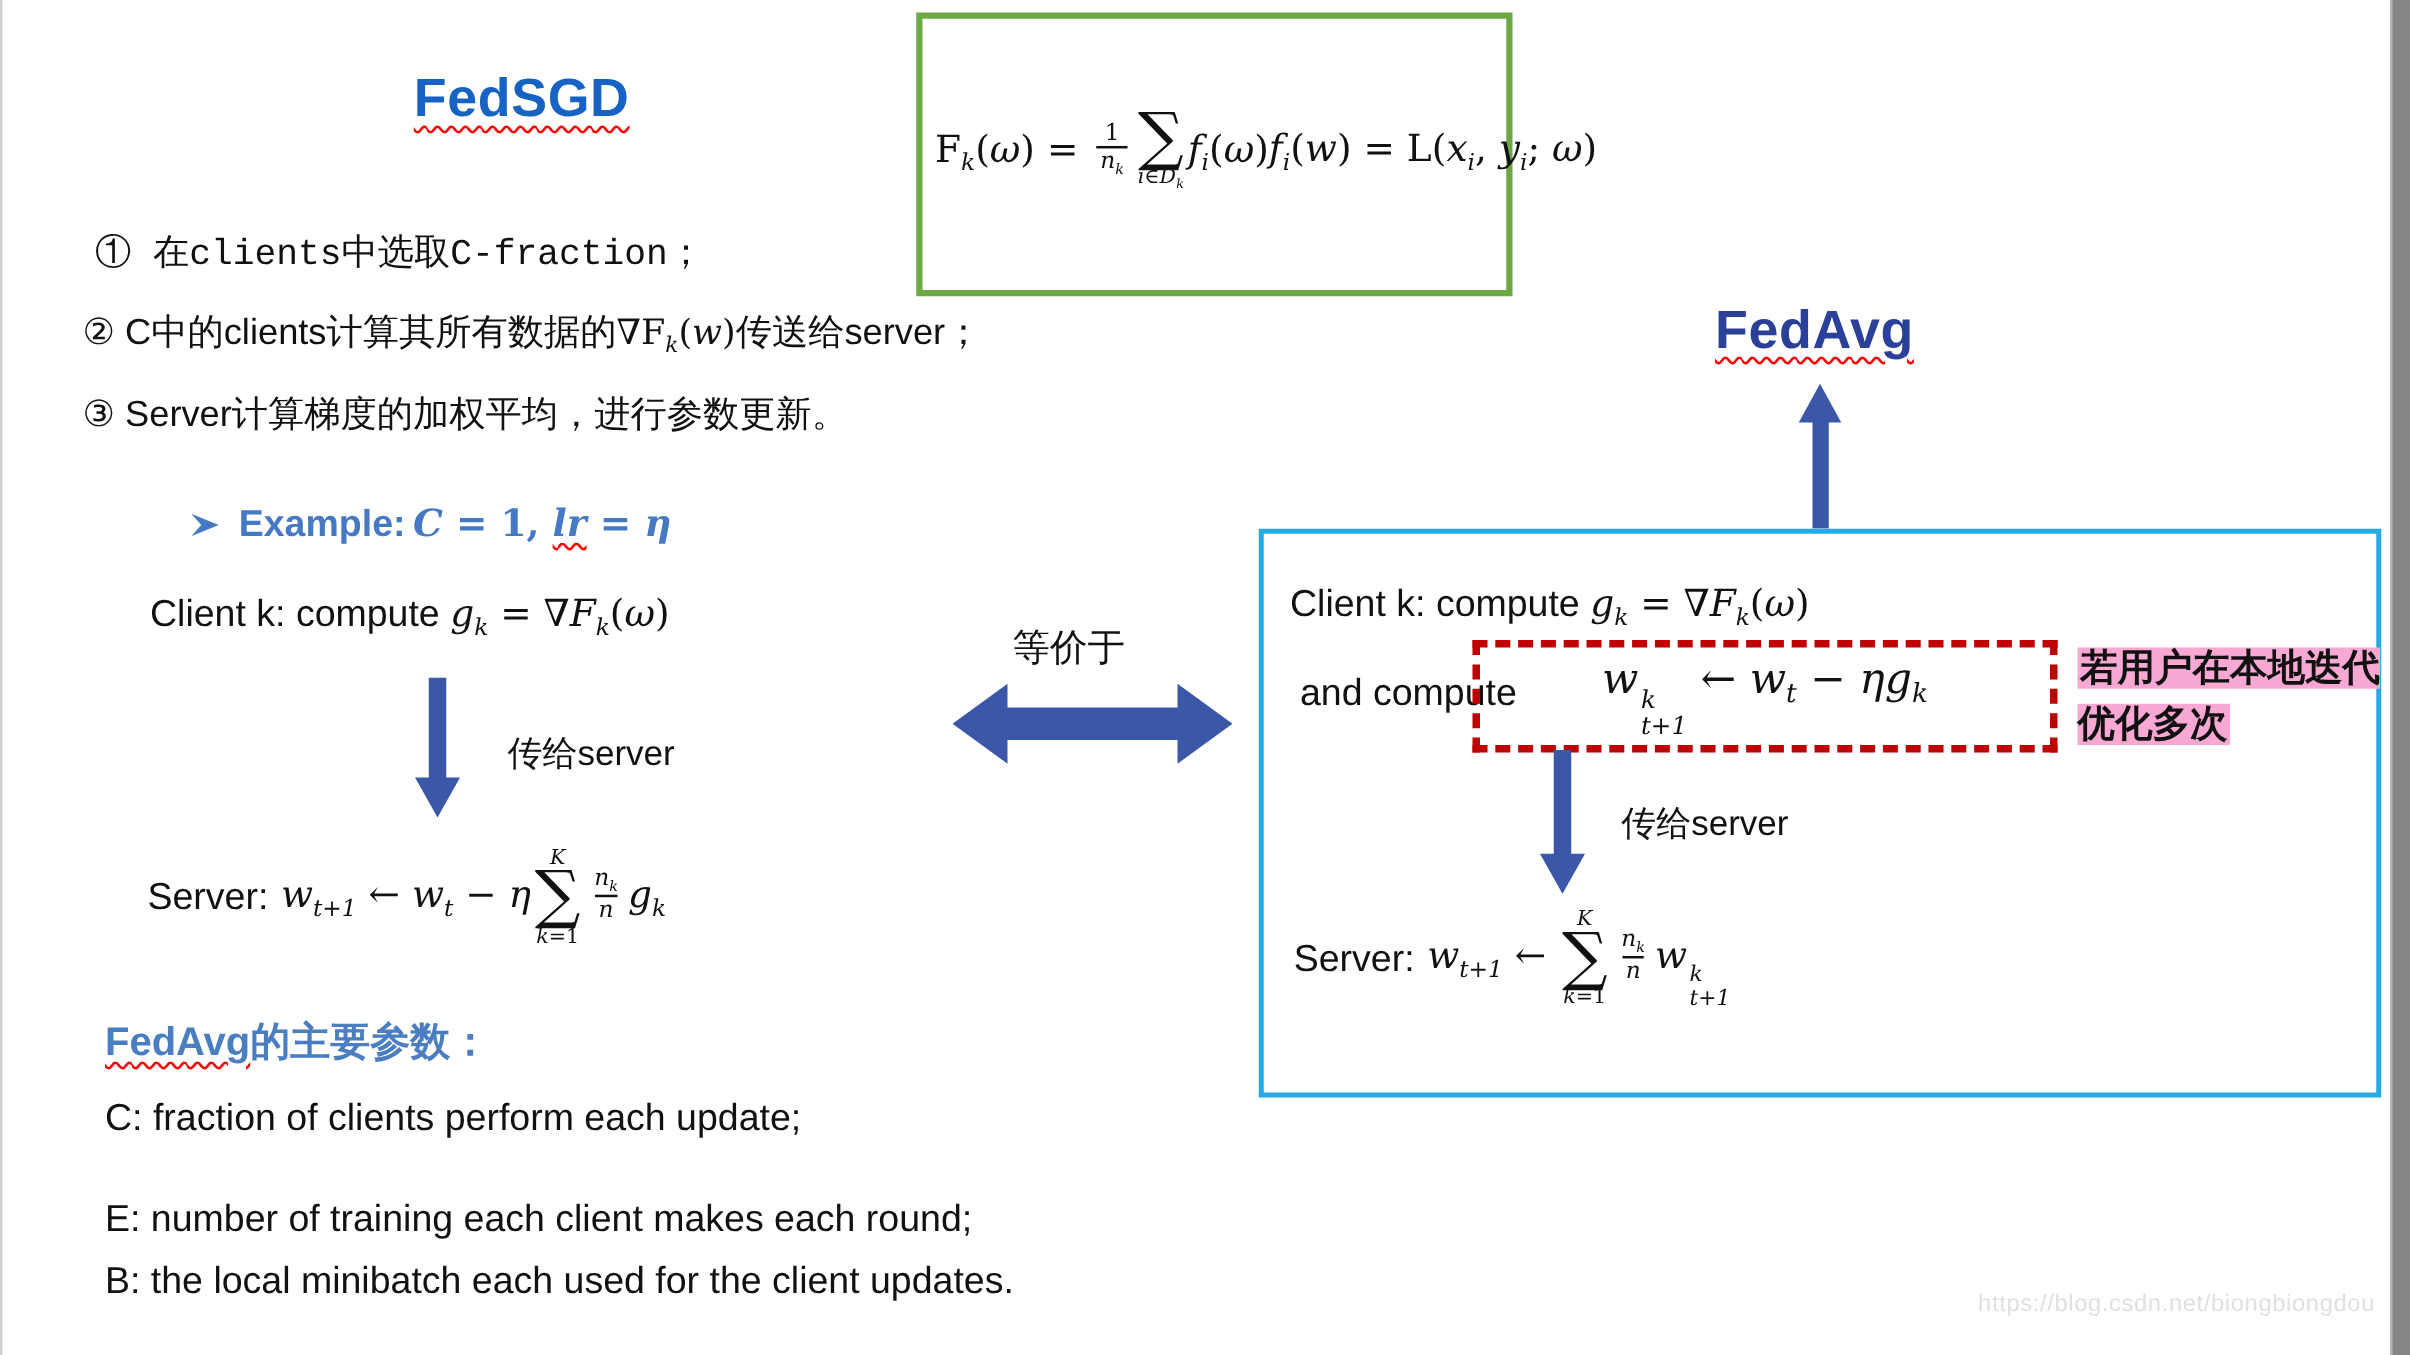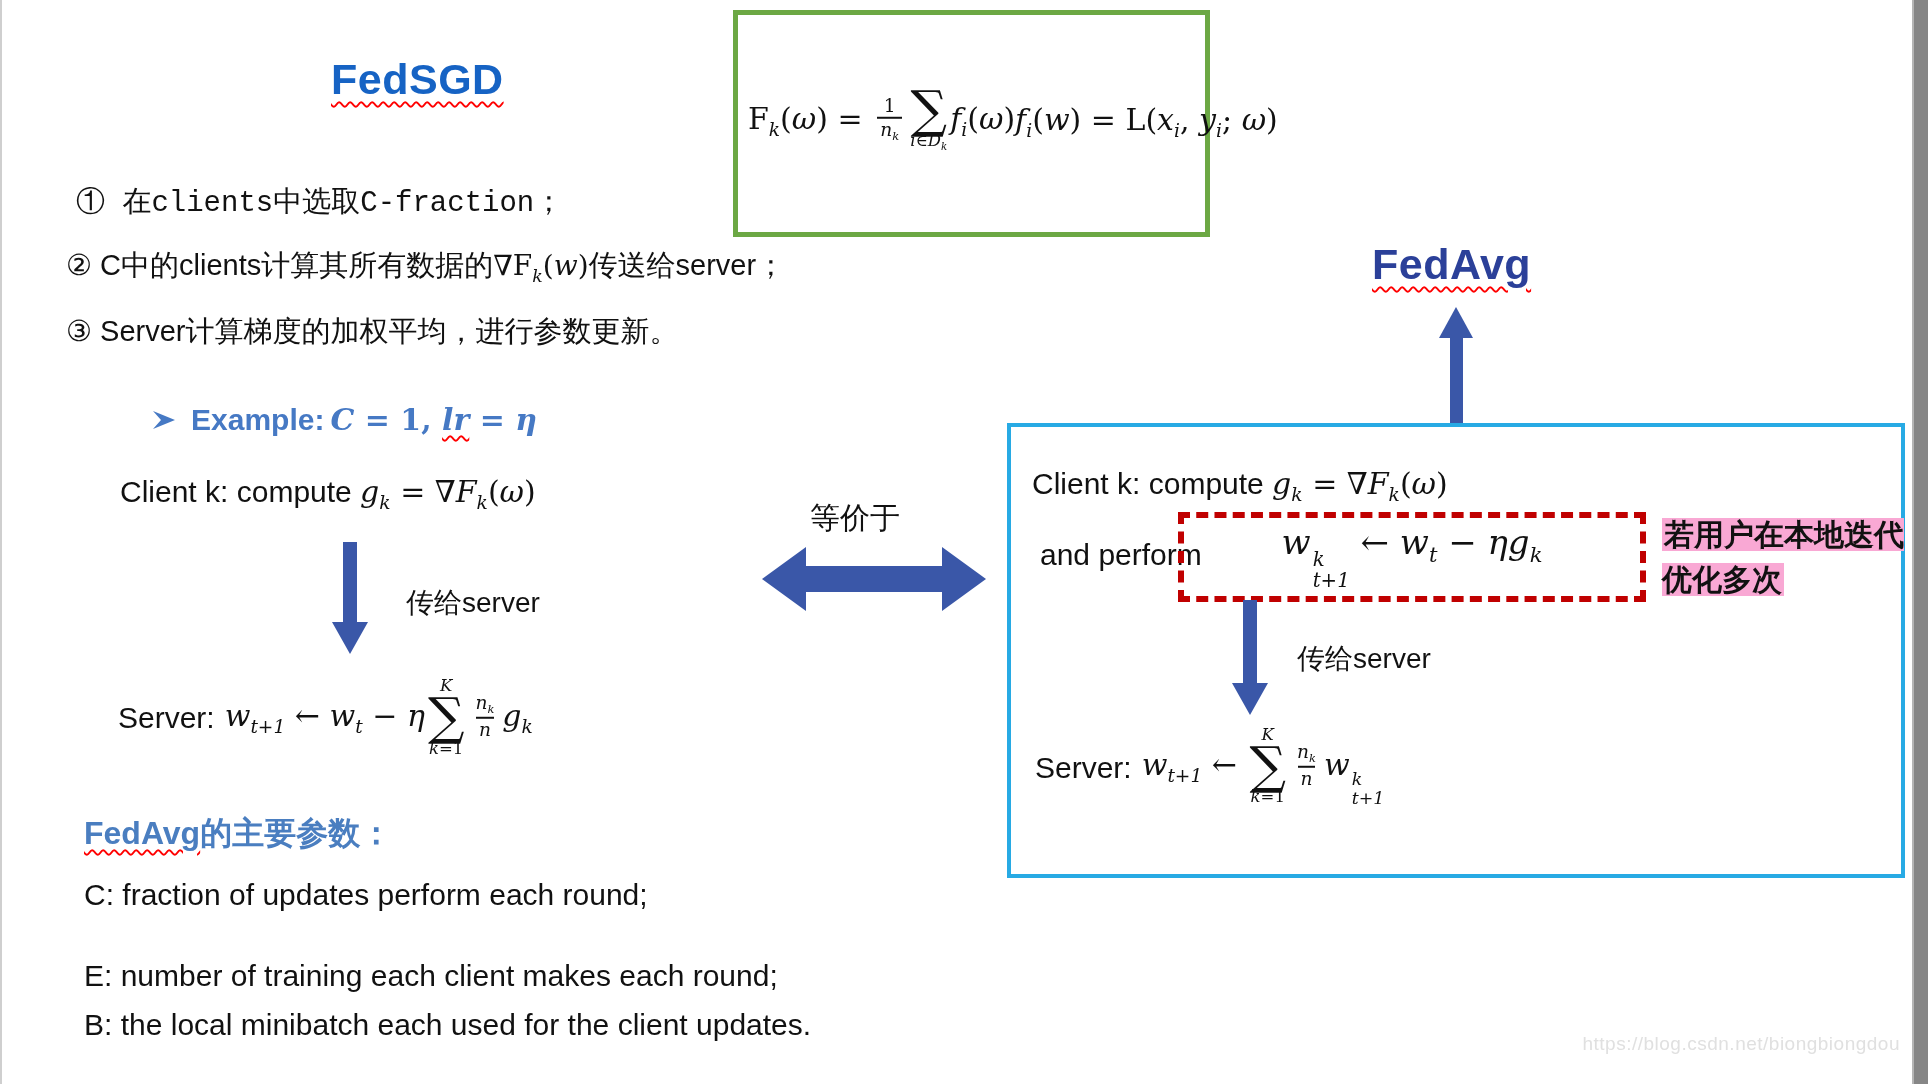--- a/index.html
+++ b/index.html
@@ -106,21 +106,21 @@
 <div class="abs big-title wavy" style="left:1372px;top:240px;color:#2b4099;">FedAvg</div>
 <svg class="abs" style="left:1437px;top:305px;" width="38" height="118" viewBox="0 0 38 118">
   <polygon points="19,2 2,33 36,33" fill="#3a57a8"></polygon>
   <rect x="13" y="31" width="13" height="87" fill="#3a57a8"></rect>
 </svg>
 
 <div class="abs blue-box" style="left:1007px;top:423px;width:898px;height:455px;"></div>
 
 <div class="abs bodyline" style="left:1032px;top:466px;"><span>Client k: compute </span><span class="math" style="font-size:30px;"><span class="i">g</span><sub>k</sub><span class="r"> = </span><span class="i">∇F</span><sub>k</sub><span class="r">(</span><span class="i">ω</span><span class="r">)</span></span></div>
 
-<div class="abs bodyline" style="left:1040px;top:538px;">and perform</div>
+<div class="abs bodyline" style="left:1040px;top:538px;">and compute</div>
 
 <div class="abs red-dash" style="left:1178px;top:512px;width:468px;height:90px;">
   <span class="math nowrap" style="font-size:34px;"><span class="i">w</span><span class="ss">
         <span>k</span>
         <span>t+1</span>
       </span><span class="r"> ← </span><span class="i">w</span><sub>t</sub><span class="r"> − </span><span class="i">η</span><span class="i">g</span><sub>k</sub></span>
 </div>
 
 <div class="abs" style="left:1662px;top:512px;width:250px;font-size:30px;line-height:1.5;">
   <span class="hl">若用户在本地迭代优化多次</span>
@@ -141,17 +141,17 @@
       </span><span class="frac">
         <span class="n"><span class="i">n</span><sub>k</sub></span>
         <span class="d"><span class="i">n</span></span>
       </span><span class="i">w</span><span class="ss">
         <span>k</span>
         <span>t+1</span>
       </span></span>
 </div>
 
 <div class="abs param-head" style="left:84px;top:812px;"><span class="wavy">FedAvg</span><span>的主要参数：</span></div>
-<div class="abs param-line" style="left:84px;top:878px;">C: fraction of updates perform each round;</div>
+<div class="abs param-line" style="left:84px;top:878px;">C: fraction of clients perform each update;</div>
 <div class="abs param-line" style="left:84px;top:959px;">E: number of training each client makes each round;</div>
 <div class="abs param-line" style="left:84px;top:1008px;">B: the local minibatch each used for the client updates.</div>
 
 <div class="abs watermark" style="right:28px;top:1033px;margin-left:48px;">https://blog.csdn.net/biongbiongdou</div>
 
 </body></html>

